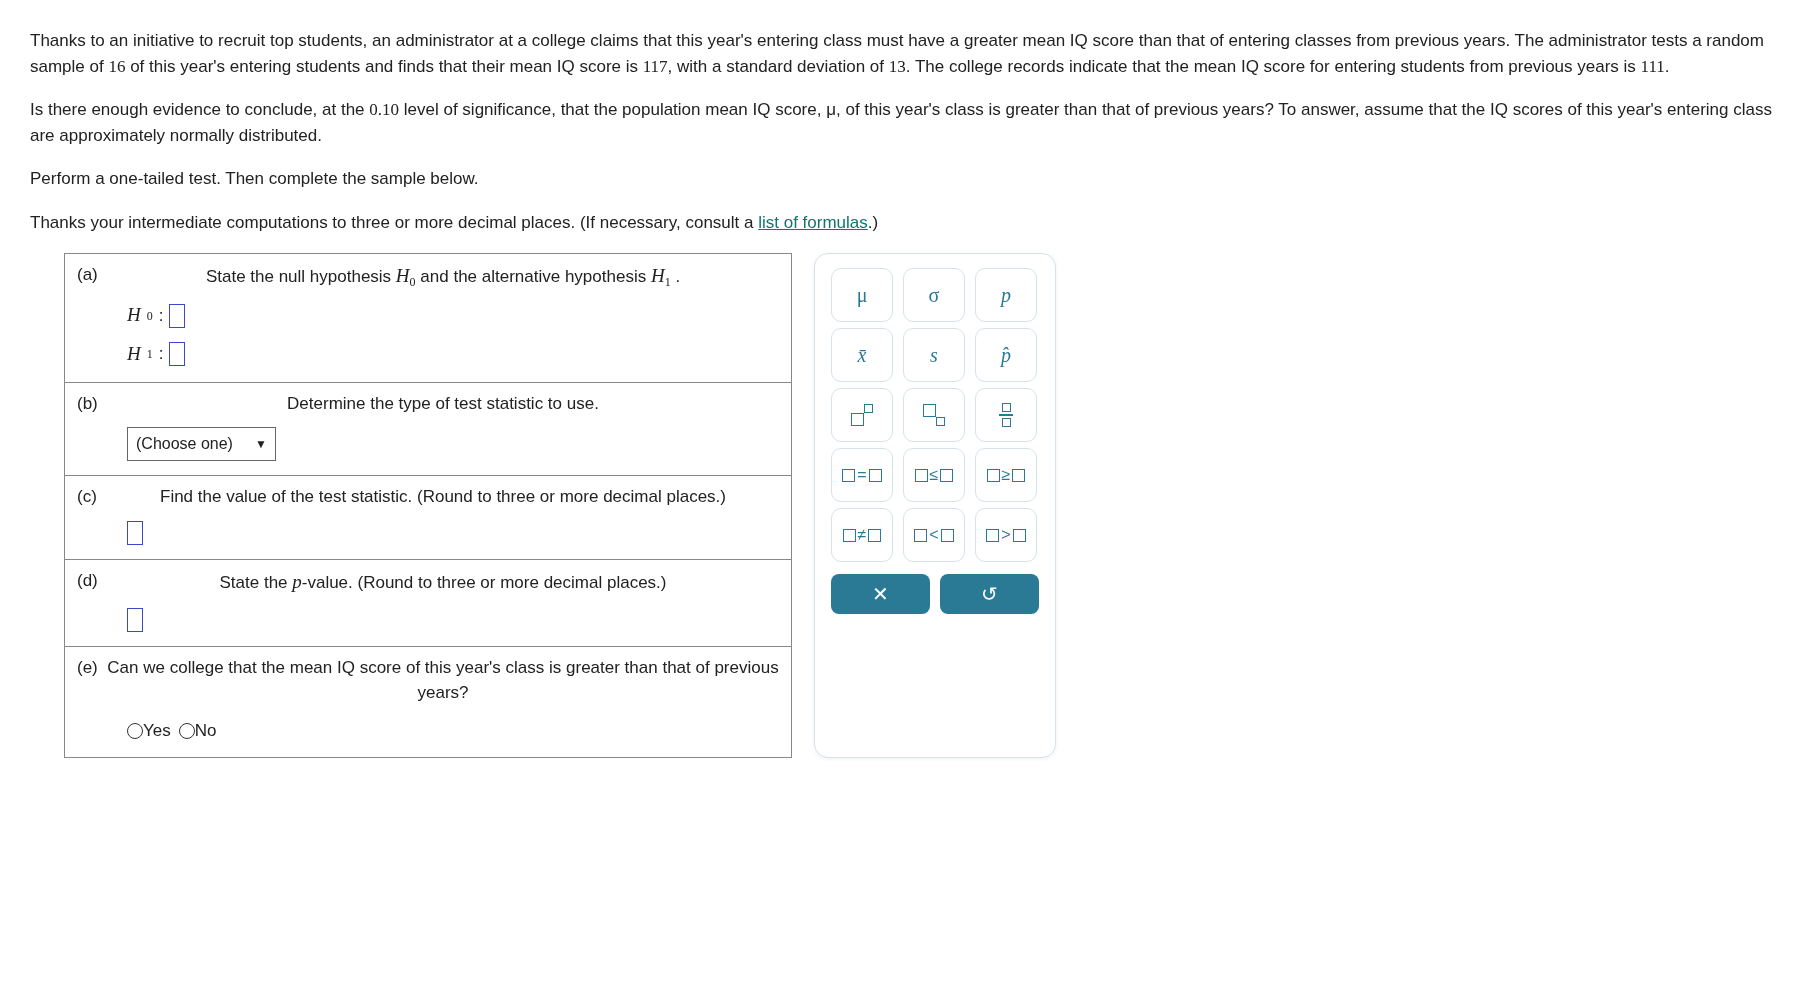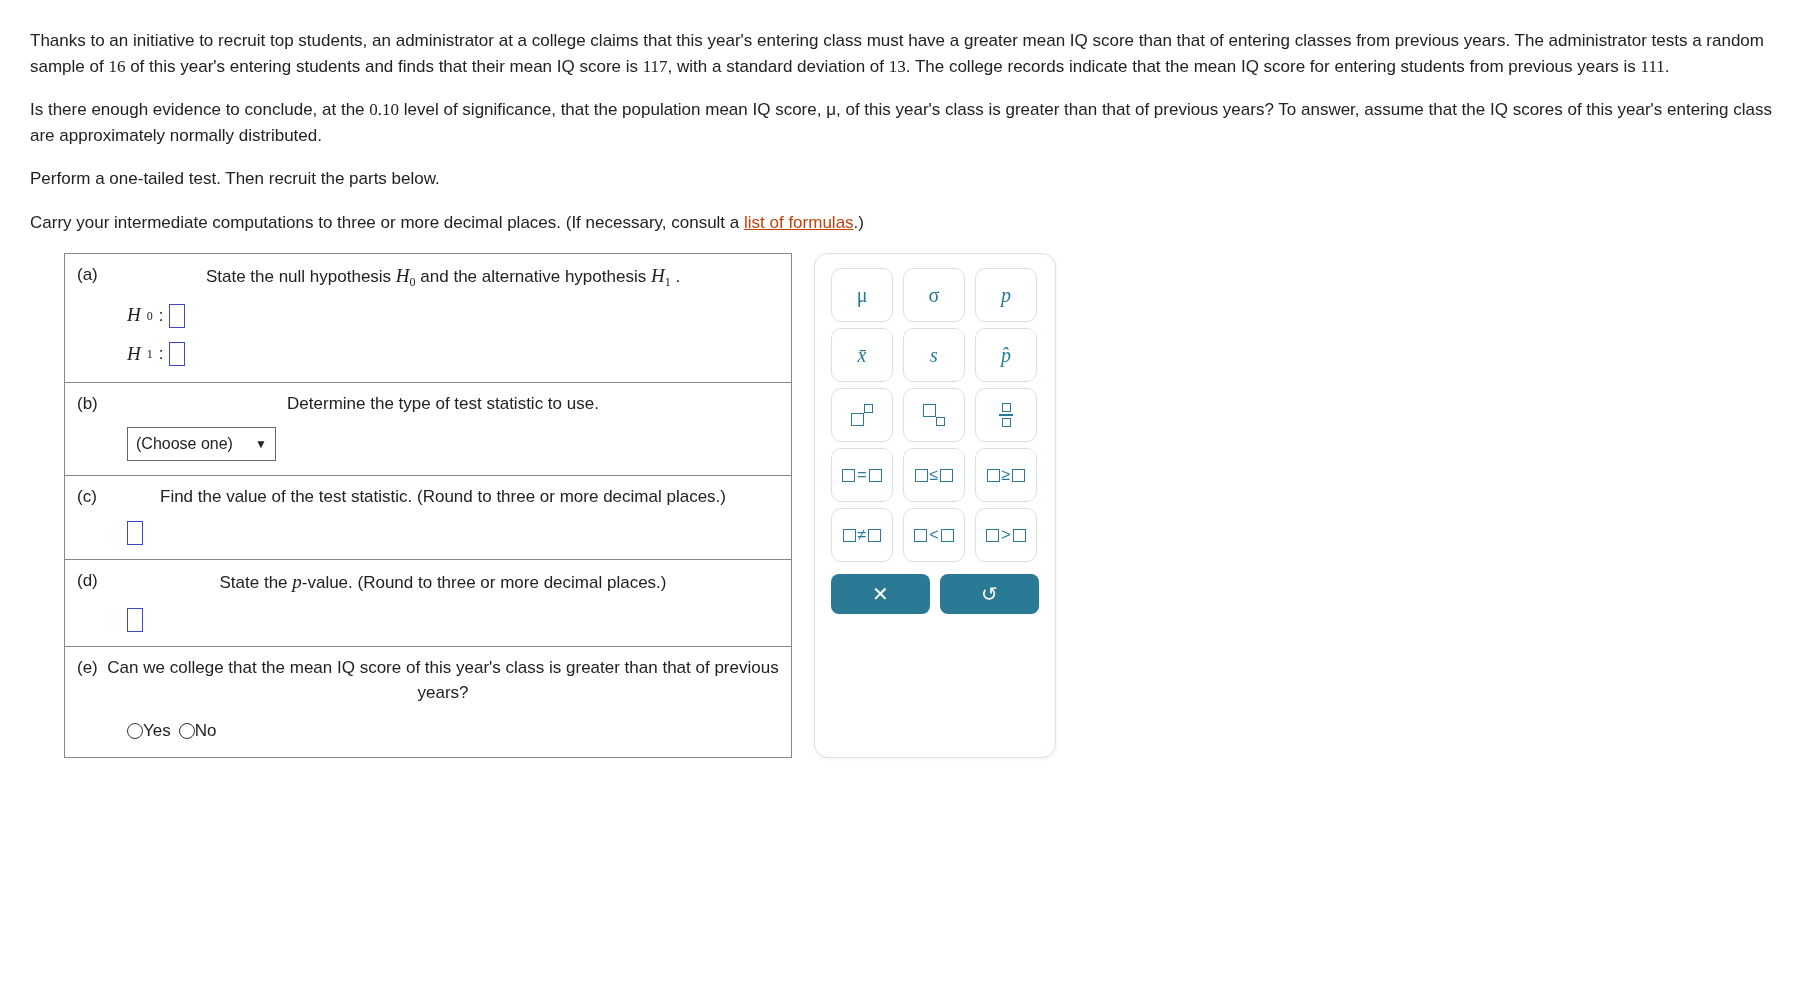--- a/index.html
+++ b/index.html
@@ -11,21 +11,21 @@
     line-height: 1.5;
   }
   .intro p {
     margin: 0 0 18px 0;
   }
   .num {
     font-family: Georgia, 'Times New Roman', serif;
     text-align: center;
   }
   a.formulas {
-    color: #c2410c;
+    color: #0f766e;
     text-decoration: underline;
   }
   .work-area {
     display: flex;
     gap: 22px;
     margin-top: 16px;
     padding-left: 34px;
   }
   .question-box {
     border: 1px solid #888;
@@ -187,23 +187,23 @@
 </head>
 <body>
 
 <div class="intro">
   <p>
     <span>Thanks to an initiative to recruit top students, an administrator at a college claims that this year's entering class must have a greater mean IQ score than that of entering classes from previous years. The administrator tests a random sample of </span><span class="num">16</span><span> of this year's entering students and finds that their mean IQ score is </span><span class="num">117</span><span>, with a standard deviation of </span><span class="num">13</span><span>. The college records indicate that the mean IQ score for entering students from previous years is </span><span class="num">111</span><span>.</span>
   </p>
   <p>
     <span>Is there enough evidence to conclude, at the </span><span class="num">0.10</span><span> level of significance, that the population mean IQ score, μ, of this year's class is greater than that of previous years? To answer, assume that the IQ scores of this year's entering class are approximately normally distributed.</span>
   </p>
-  <p>Perform a one-tailed test. Then recruit the parts below.</p>
+  <p>Perform a one-tailed test. Then complete the sample below.</p>
   <p>
-    <span>Carry your intermediate computations to three or more decimal places. (If necessary, consult a </span><a href="#" class="formulas">list of formulas</a><span>.)</span>
+    <span>Thanks your intermediate computations to three or more decimal places. (If necessary, consult a </span><a href="#" class="formulas">list of formulas</a><span>.)</span>
   </p>
 </div>
 
 <div class="work-area">
   <div class="question-box">
 
     <div class="part">
       <div class="part-row">
         <div class="part-label">(a)</div>
         <div class="part-text">

